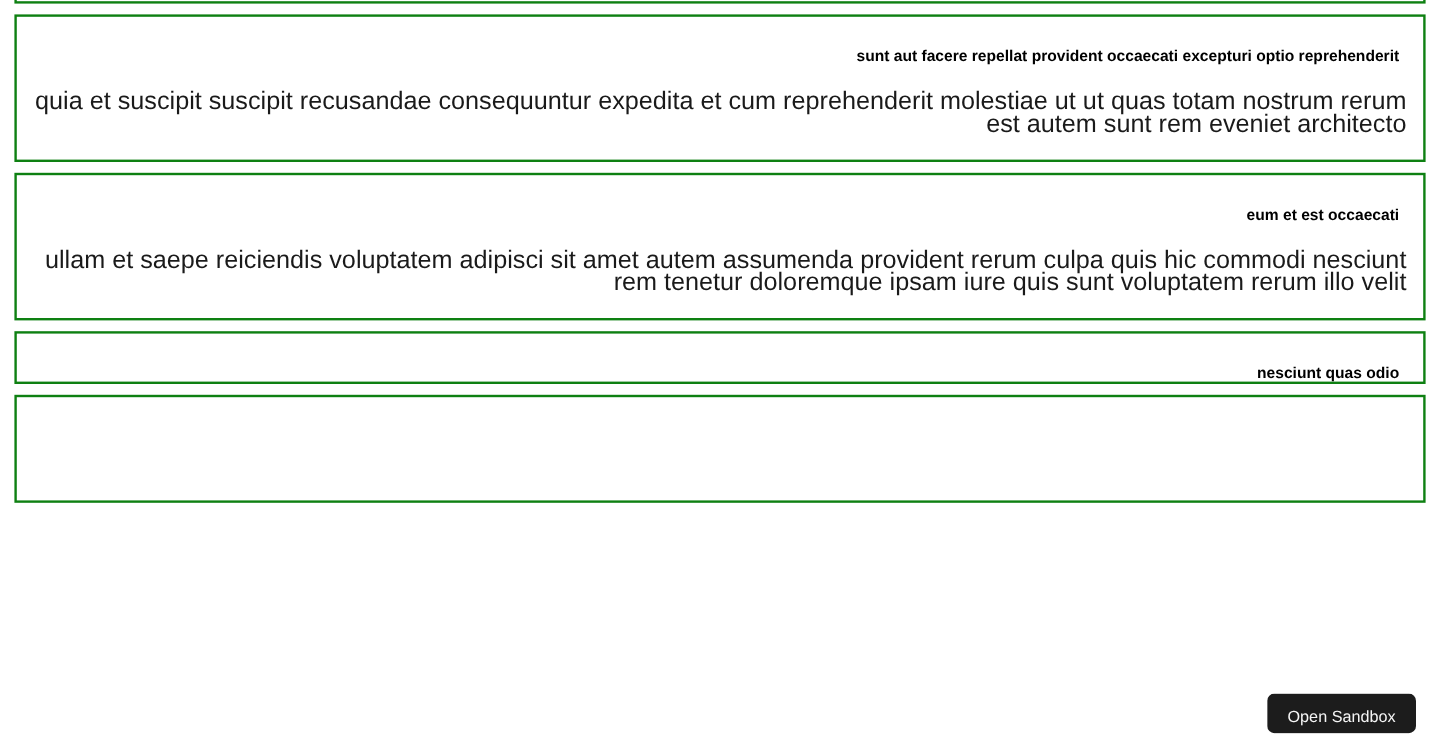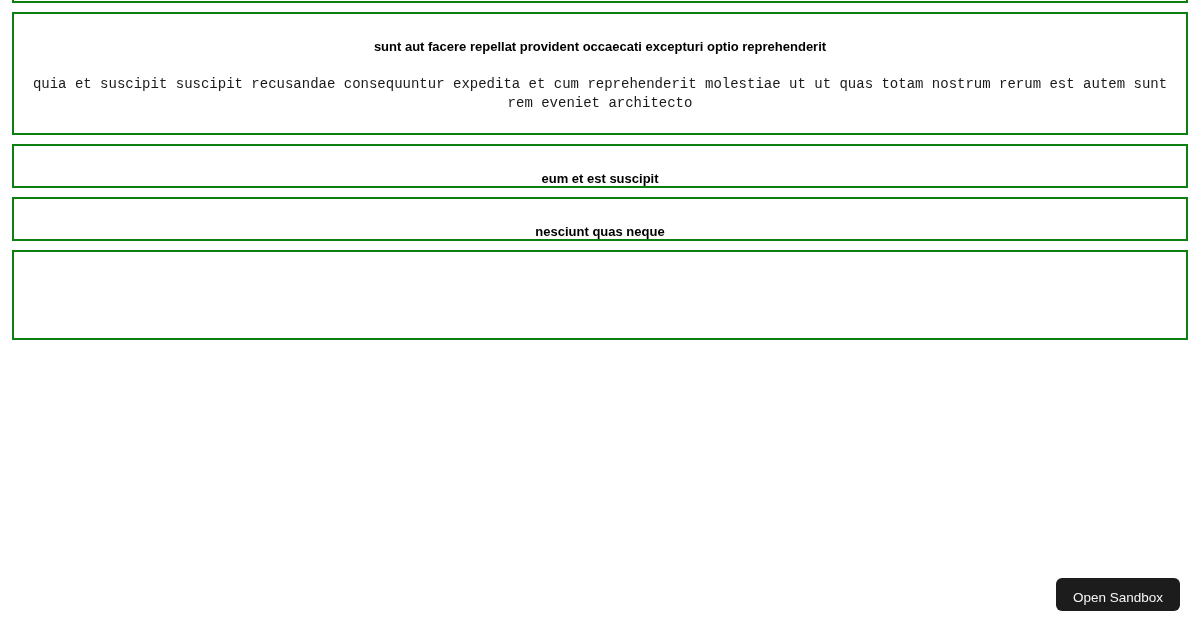--- a/index.html
+++ b/index.html
@@ -1,20 +1,20 @@
 <!DOCTYPE html>
 <html style="--card-border: #0e8012; --btn-bg: #1c1c1c; --btn-fg: #f5f5f5;"><head>
 <meta charset="utf-8">
 <style>
   :root {
     --card-border: #0e8012;
     --btn-bg: #1c1c1c;
     --btn-fg: #f5f5f5;
   }
-  * { box-sizing: border-box; }
+  * { box-sizing: border-box; text-align: right; }
   html, body {
     margin: 0;
     padding: 0;
     width: 1200px;
     height: 630px;
     overflow: hidden;
     background: #ffffff;
     font-family: "Liberation Sans", sans-serif;
   }
   .page {
@@ -38,24 +38,23 @@
   }
   .post-title {
     margin: 25px 20px 0 20px;
     font-size: 13px;
     line-height: 15px;
     font-weight: bold;
     color: #000000;
   }
   .post-body {
     margin: 21px 14px 20px 14px;
-    font-size: 14px;
+    font-size: 21px;
     line-height: 19px;
     color: #1a1a1a;
-    font-family: Liberation Mono, monospace;
   }
   .sandbox-btn {
     position: fixed;
     right: 20px;
     bottom: 19px;
     height: 33px;
     padding: 12px 17px;
     background: var(--btn-bg);
     color: var(--btn-fg);
     border: none;
@@ -74,24 +73,25 @@
   <div class="card card-partial-top"></div>
 
   <div class="card">
     <h5 class="post-title">sunt aut facere repellat provident occaecati excepturi optio reprehenderit</h5>
     <p class="post-body">quia et suscipit suscipit recusandae consequuntur expedita et cum reprehenderit molestiae ut ut quas totam nostrum rerum est autem sunt rem eveniet architecto</p>
   </div>
 
 
 
   <div class="card">
-    <h5 class="post-title">eum et est suscipit</h5>
+    <h5 class="post-title">eum et est occaecati</h5>
+    <p class="post-body">ullam et saepe reiciendis voluptatem adipisci sit amet autem assumenda provident rerum culpa quis hic commodi nesciunt rem tenetur doloremque ipsam iure quis sunt voluptatem rerum illo velit</p>
   </div>
 
   <div class="card">
-    <h5 class="post-title">nesciunt quas neque</h5>
+    <h5 class="post-title">nesciunt quas odio</h5>
   </div>
 
   <div class="card card-partial-bottom"></div>
 
 </div>
 
 <button class="sandbox-btn">Open Sandbox</button>
 
 </body></html>

